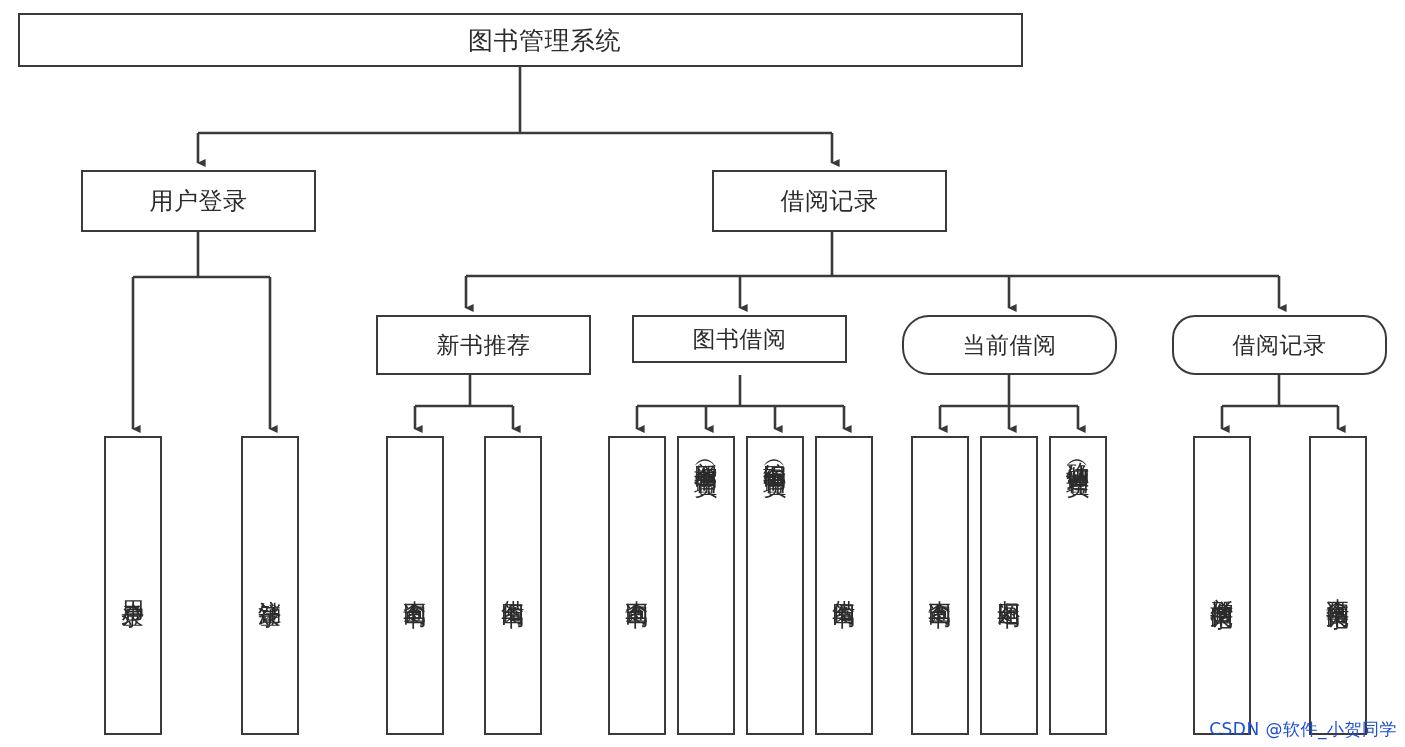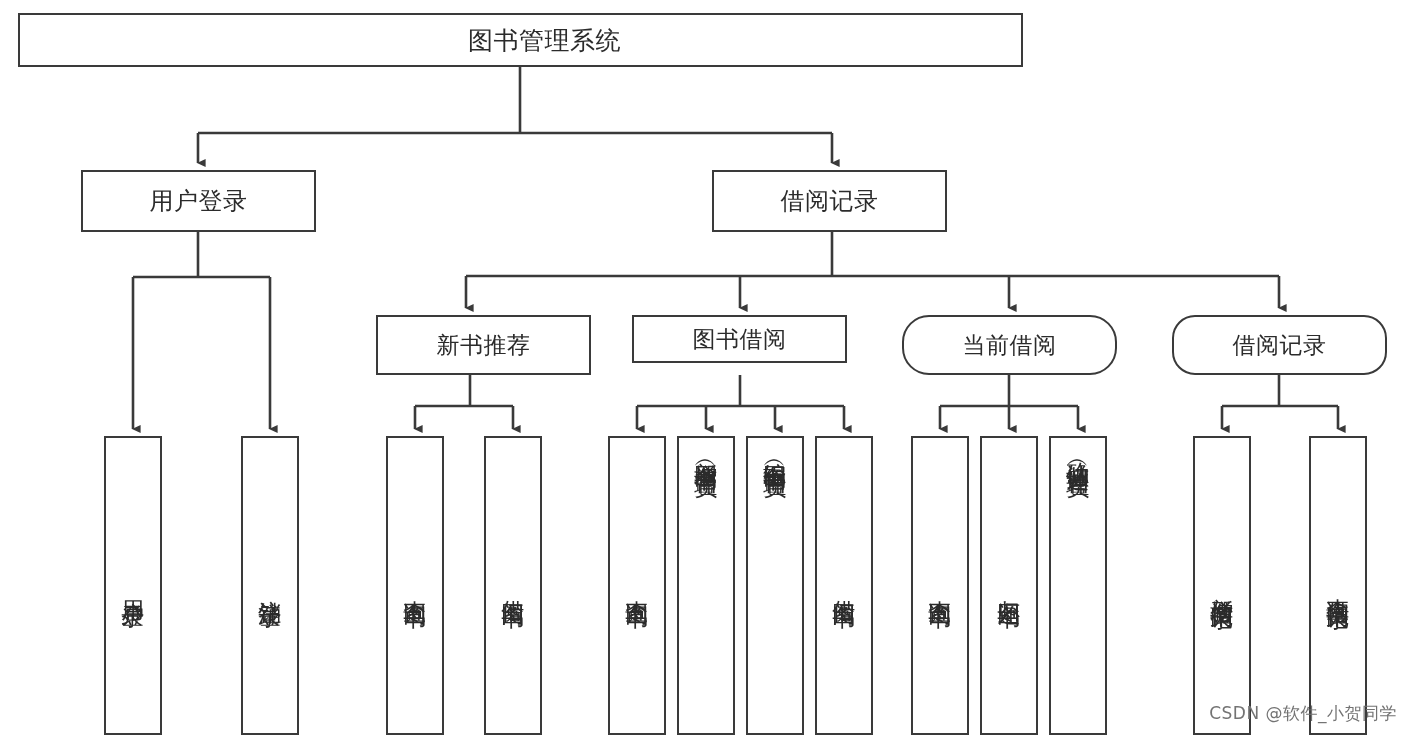--- a/index.html
+++ b/index.html
@@ -14,21 +14,21 @@
   .n-root .lbl{font-size:25px;}
   .n-l2 .lbl{font-size:24px;}
   .n-l3 .lbl{font-size:23px;}
 
   .leaf{position:absolute;box-sizing:border-box;background:#fff;border:2.2px solid #3a3a3a;
         display:flex;align-items:flex-start;justify-content:center;padding-top:6px;}
   .leaf .vlbl{writing-mode:vertical-rl;text-orientation:upright;
         font-size:23px;line-height:1.16;color:#2b2b2b;letter-spacing:2px;}
   .leaf.mid{align-items:center;padding-top:0;}
 
-  #watermark{position:absolute;right:8px;bottom:22px;font-size:17px;color:#737373;
+  #watermark{position:absolute;right:8px;bottom:6px;font-size:17px;color:#1d4ed8;
         letter-spacing:.5px;white-space:nowrap;}
 </style>
 </head>
 <body>
 
 <div id="canvas">
 
   <svg id="wires" viewBox="0 0 1405 747">
     <defs>
       <marker id="arw" markerWidth="10" markerHeight="10" refX="4.2" refY="7.6" orient="auto" markerUnits="userSpaceOnUse">

